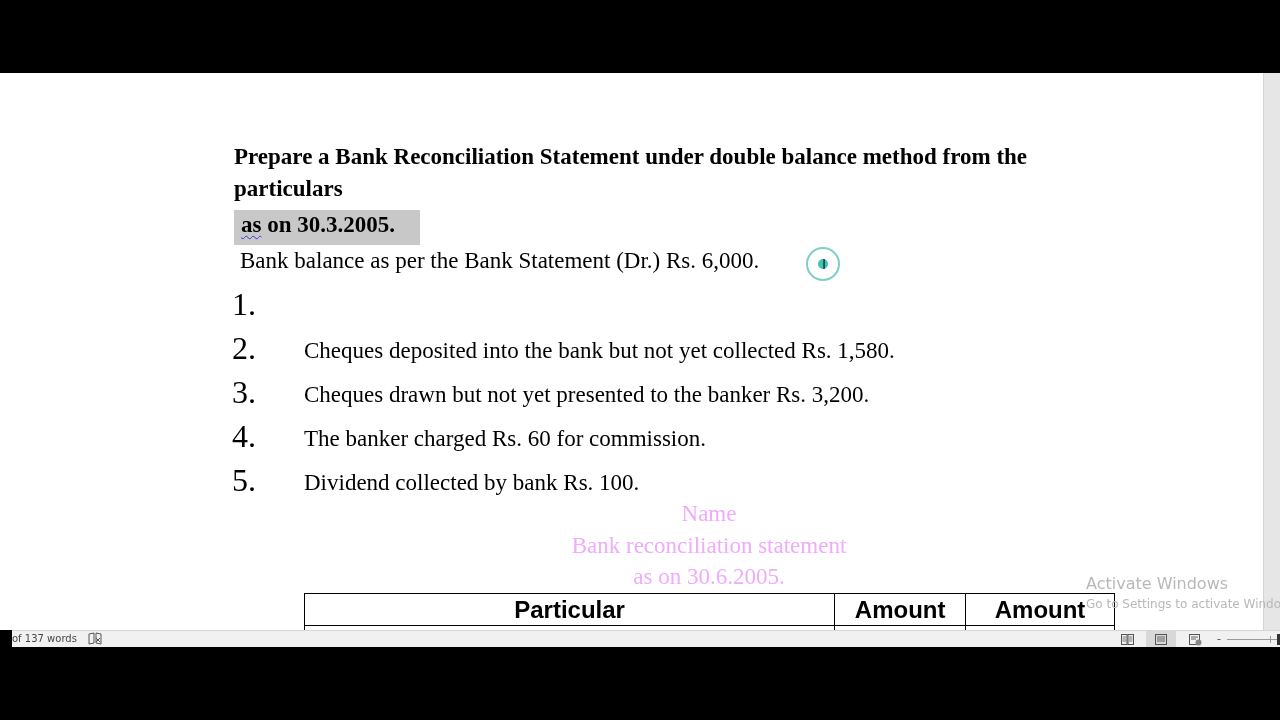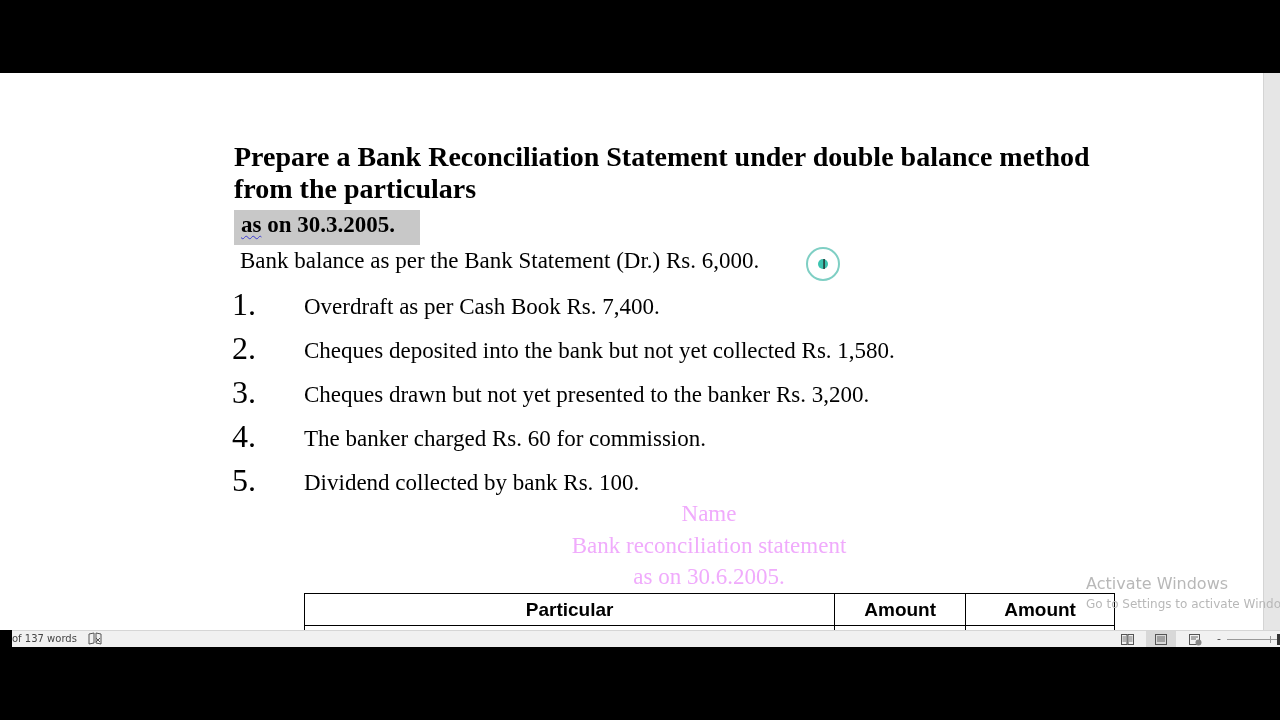--- a/index.html
+++ b/index.html
@@ -5,42 +5,42 @@
   * { box-sizing: border-box; margin: 0; padding: 0; }
   html, body { width: 1280px; height: 720px; background: #000; overflow: hidden; }
   body { position: relative; font-family: "Liberation Serif", serif; }
 
   .black-top { position: absolute; left: 0; top: 0; width: 1280px; height: 73px; background: #000; }
   .black-bottom { position: absolute; left: 0; top: 647px; width: 1280px; height: 73px; background: #000; }
 
   .doc-area { position: absolute; left: 0; top: 73px; width: 1263px; height: 557px; background: #fff; overflow: hidden; }
   .scrollbar { position: absolute; left: 1263px; top: 73px; width: 17px; height: 557px; background: #e6e6e6; border-left: 1px solid #d4d4d4; }
 
-  .title { position: absolute; left: 234px; top: 141px; width: 900px; font-weight: bold; font-size: 28px; line-height: 32px; color: #000; }
+  .title { position: absolute; left: 234px; top: 141px; width: 900px; font-weight: bold; font-size: 23px; line-height: 32px; color: #000; }
   .date-line { position: absolute; left: 234px; top: 210px; width: 186px; height: 35px; background: #c8c8c8; font-weight: bold; font-size: 23px; line-height: 30px; padding-left: 7px; color: #000; }
   .date-line .squiggle { text-decoration: underline wavy #3b3bd1; text-decoration-thickness: 1px; text-underline-offset: 3px; }
 
   .bank-balance { position: absolute; left: 240px; top: 246px; font-size: 23px; line-height: 30px; color: #000; white-space: nowrap; }
 
   .cursor-ring { position: absolute; left: 806px; top: 247px; width: 34px; height: 34px; border-radius: 50%; border: 2px solid #7fcfc4; background: rgba(255,255,255,0.6); }
   .cursor-ring .dot { position: absolute; left: 10px; top: 10px; width: 10px; height: 10px; border-radius: 50%; background: #3cc4b0; }
   .cursor-ring .ibeam { position: absolute; left: 14px; top: 7px; font-family: "DejaVu Sans", sans-serif; font-size: 14px; line-height: 16px; color: #222; }
 
   .list { position: absolute; left: 232px; top: 286px; width: 900px; }
   .list-item { position: relative; height: 44px; }
   .list-item .num { position: absolute; left: 0; top: 0; font-size: 32px; line-height: 36px; color: #000; }
   .list-item .txt { position: absolute; left: 72px; top: 6px; font-size: 23px; line-height: 30px; color: #000; white-space: nowrap; }
 
   .center-heading { position: absolute; left: 304px; width: 810px; text-align: center; font-weight: normal; font-size: 23px; line-height: 30px; color: #f0abfc; }
   .h-name { top: 499px; }
   .h-brs { top: 531px; text-align: center; }
   .h-date { top: 562px; }
 
   .table { position: absolute; left: 304px; top: 593px; width: 811px; border-collapse: collapse; font-family: "Liberation Sans", sans-serif; }
-  .table th { border: 1.5px solid #000; font-weight: bold; font-size: 19px; height: 32px; text-align: center; color: #000; }
+  .table th { border: 1.5px solid #000; font-weight: bold; font-size: 24px; height: 32px; text-align: center; color: #000; }
   .table td { border-left: 1.5px solid #000; border-right: 1.5px solid #000; height: 20px; }
 
   .watermark { position: absolute; left: 1086px; top: 573px; color: #b8b8b8; font-family: "DejaVu Sans", sans-serif; white-space: nowrap; }
   .watermark .wm-title { font-size: 16px; line-height: 22px; }
   .watermark .wm-sub { font-size: 12px; line-height: 18px; margin-left: 0; }
 
   .status-bar { position: absolute; left: 12px; top: 630px; width: 1280px; height: 17px; background: #f1f1f1; border-top: 1px solid #d6d6d6; font-family: "DejaVu Sans", sans-serif; font-size: 10px; color: #444; }
   .status-bar .words { position: absolute; left: 0; top: 2px; }
   .status-bar .proof-icon { position: absolute; left: 76px; top: 1px; width: 14px; height: 13px; }
   .view-btn { position: absolute; top: 0; width: 30px; height: 17px; display: flex; align-items: center; justify-content: center; }
@@ -66,21 +66,20 @@
 <div class="bank-balance">Bank balance as per the Bank Statement (Dr.) Rs. 6,000.</div>
 
 <div class="cursor-ring">
   <div class="dot"></div>
   <div class="ibeam">I</div>
 </div>
 
 <div class="list">
   <div class="list-item">
     <span class="num">1.</span>
-    <span class="txt">Overdraft as per Cash Book Rs. 7,400.</span>
   </div>
   <div class="list-item">
     <span class="num">2.</span>
     <span class="txt">Cheques deposited into the bank but not yet collected Rs. 1,580.</span>
   </div>
   <div class="list-item">
     <span class="num">3.</span>
     <span class="txt">Cheques drawn but not yet presented to the banker Rs. 3,200.</span>
   </div>
   <div class="list-item">

